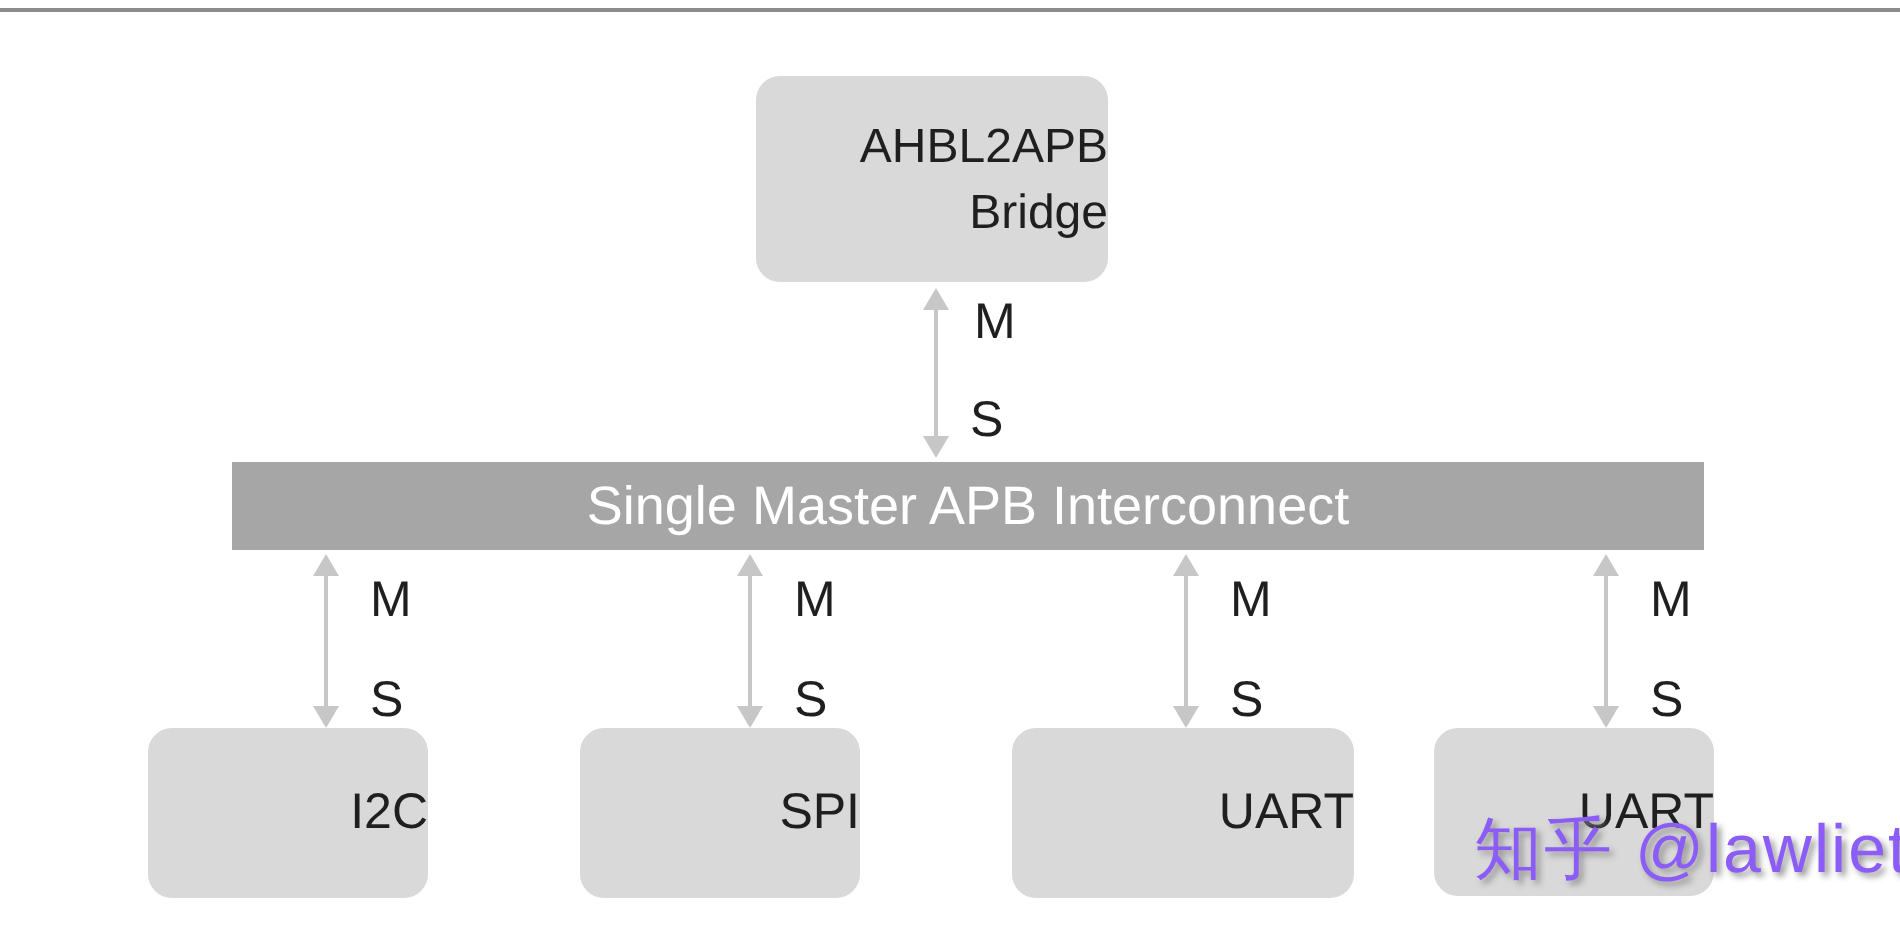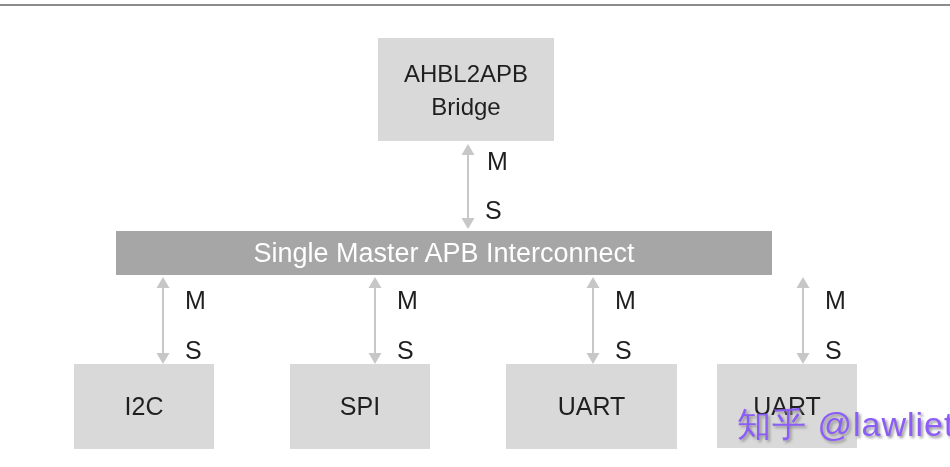--- a/index.html
+++ b/index.html
@@ -28,43 +28,44 @@
     left: 0; top: 4px;
     width: 950px; height: 2px;
     background: var(--top-line);
   }
   .block {
     position: absolute;
     background: var(--box-bg);
     color: var(--box-text);
     display: flex;
     flex-direction: column;
-    align-items: center;
+    align-items: flex-end;
     justify-content: center;
     text-align: center;
+    border-radius: 12px;
   }
   .bridge {
     left: 378px; top: 38px;
     width: 176px; height: 103px;
     font-size: 24px;
     line-height: 33px;
   }
   .peripheral {
     top: 364px;
     width: 140px; height: 85px;
     font-size: 25px;
   }
   .peripheral.p-i2c  { left: 74px;  }
   .peripheral.p-spi  { left: 290px; }
   .peripheral.p-uart { left: 506px; width: 171px; }
   .peripheral.p-gpio { left: 717px; height: 84px; }
   .bar {
     position: absolute;
     left: 116px; top: 231px;
-    width: 656px; height: 44px;
+    width: 736px; height: 44px;
     background: var(--bar-bg);
     color: var(--bar-text);
     font-size: 27px;
     display: flex;
     align-items: center;
     justify-content: center;
   }
   .arrow-svg {
     position: absolute;
     display: block;

